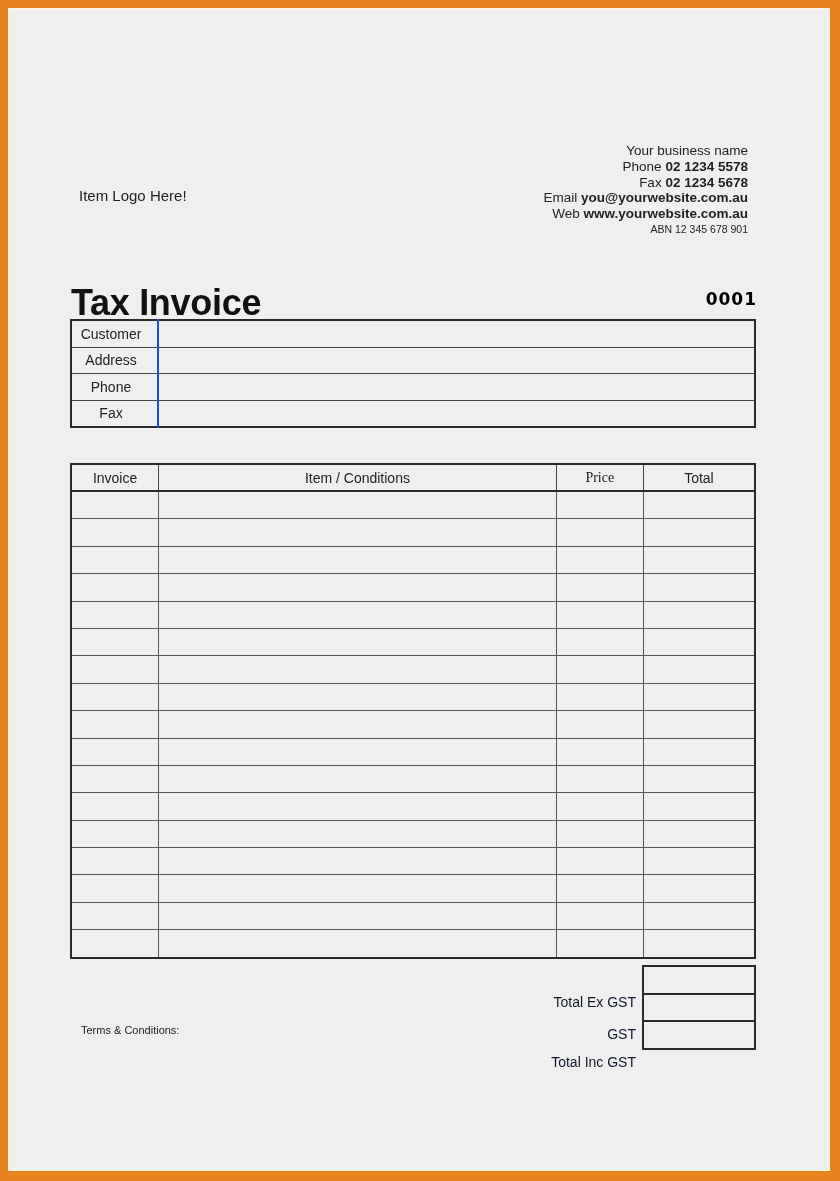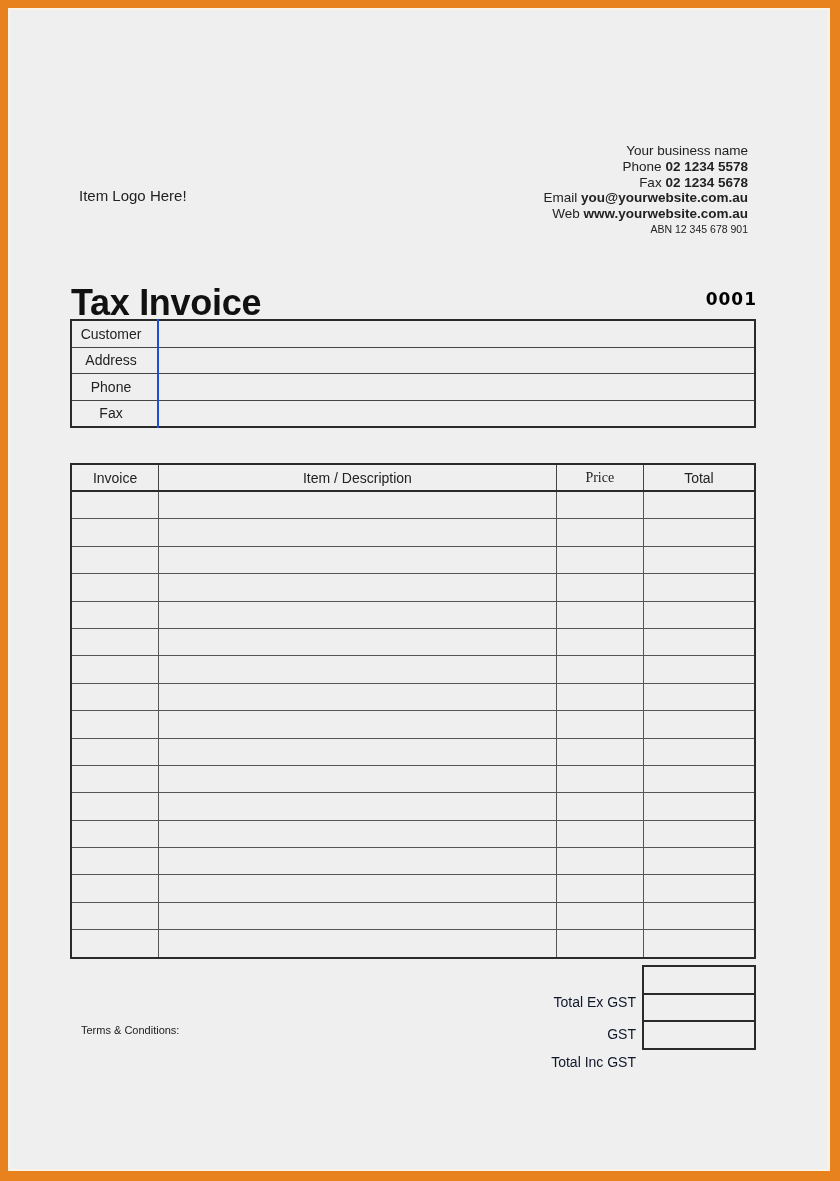--- a/index.html
+++ b/index.html
@@ -90,21 +90,21 @@
           <td class="lbl">Fax</td>
           <td></td>
         </tr>
       </tbody>
   </table>
 
   <table class="items">
     <thead>
       <tr>
         <th class="c1">Invoice</th>
-        <th class="c2">Item / Description</th>
+        <th class="c2">Item / Conditions</th>
         <th class="c3">Price</th>
         <th class="c4">Total</th>
       </tr>
     </thead>
     <tbody id="items-body">
         <tr>
           <td class="c1"></td>
           <td class="c2"></td>
           <td class="c3"></td>
           <td class="c4"></td>

